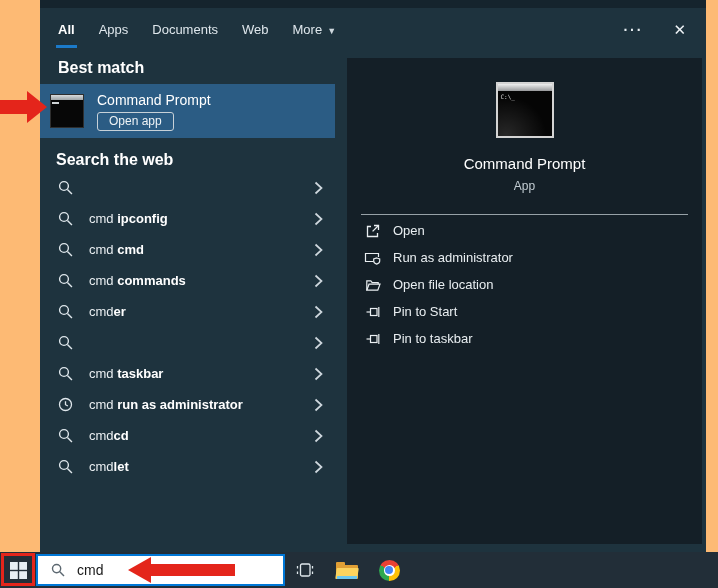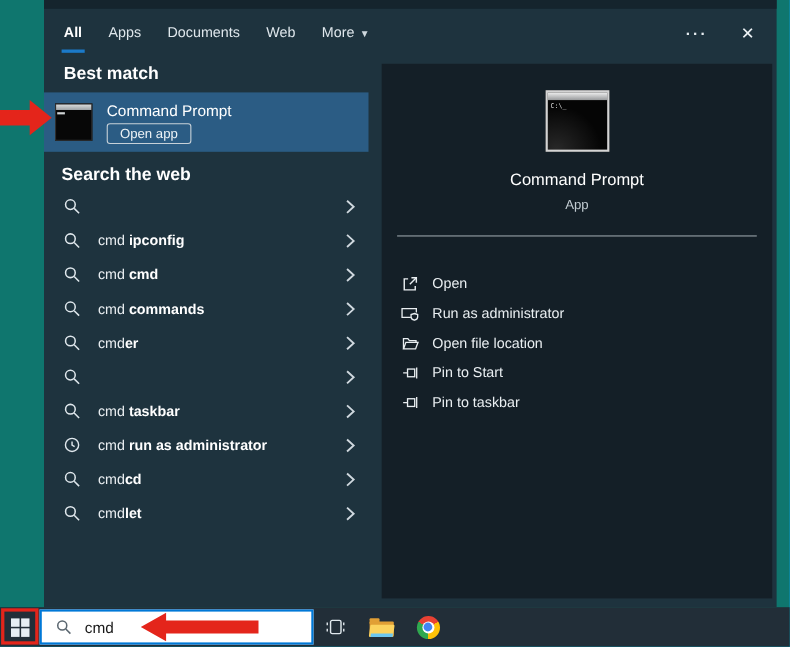--- a/index.html
+++ b/index.html
@@ -1,18 +1,18 @@
 <!DOCTYPE html>
 <html><head>
 <meta charset="utf-8">
 <style>
   * { margin:0; padding:0; box-sizing:border-box; }
   html,body { width:718px; height:588px; overflow:hidden; background:#0aa3ea;
               font-family:"Liberation Sans", sans-serif; }
-  .screen { position:relative; width:718px; height:588px; background:#0f766e; }
+  .screen { position:relative; width:718px; height:588px; background:#fdba74; }
 
   
   .window { position:absolute; left:40px; top:0; width:666px; height:552px;
             background:#1e333e; color:#e9eef1; }
   .window-topshadow { position:absolute; left:0; top:0; width:100%; height:8px; background:#15242d; }
 
   
   .tabsrow { position:absolute; left:0; top:8px; width:100%; height:44px;
              display:flex; align-items:center; padding:0 20px 0 18px; }
   .tab { position:relative; height:44px; line-height:44px; font-size:13px;
@@ -60,21 +60,21 @@
                 position:relative; }
   .cmdicon-lg .bar { position:absolute; left:0; right:0; top:0; height:7px;
                      background:linear-gradient(#efefef,#97999b); }
   .cmdicon-lg .prompt { position:absolute; left:3px; top:9px; font-family:"DejaVu Sans Mono",monospace;
                         font-size:6px; color:#d8d8d8; }
   .cmdicon-lg .sheen { position:absolute; inset:7px 0 0 0;
                        background:radial-gradient(ellipse at 15% 100%, rgba(255,255,255,.14), transparent 62%); }
   .card-title { margin-top:17px; font-size:15px; color:#fff; }
   .card-sub { margin-top:7px; font-size:12px; color:#c2ccd2; }
   .divider { margin:21px 14px 0; height:1px; background:#97a1a7; align-self:stretch; }
-  .actions { margin-top:29px; align-self:stretch; }
+  .actions { margin-top:2px; align-self:stretch; }
   .action { display:flex; align-items:center; height:27px; padding-left:17px; font-size:13px; color:#e9eef1; }
   .action .aicon { flex:none; width:17px; height:17px; display:flex; align-items:center; justify-content:center; }
   .action .alabel { margin-left:12px; }
 
   
   .taskbar { position:absolute; left:0; bottom:0; width:718px; height:36px; background:#222e38;
              display:flex; align-items:center; }
   .start-btn { width:36px; height:36px; display:flex; align-items:center; justify-content:center; flex:none; }
   .searchbox { width:249px; height:32px; background:#fff; border:2px solid #0078d7; display:flex;
                align-items:center; padding-left:13px; flex:none; }

